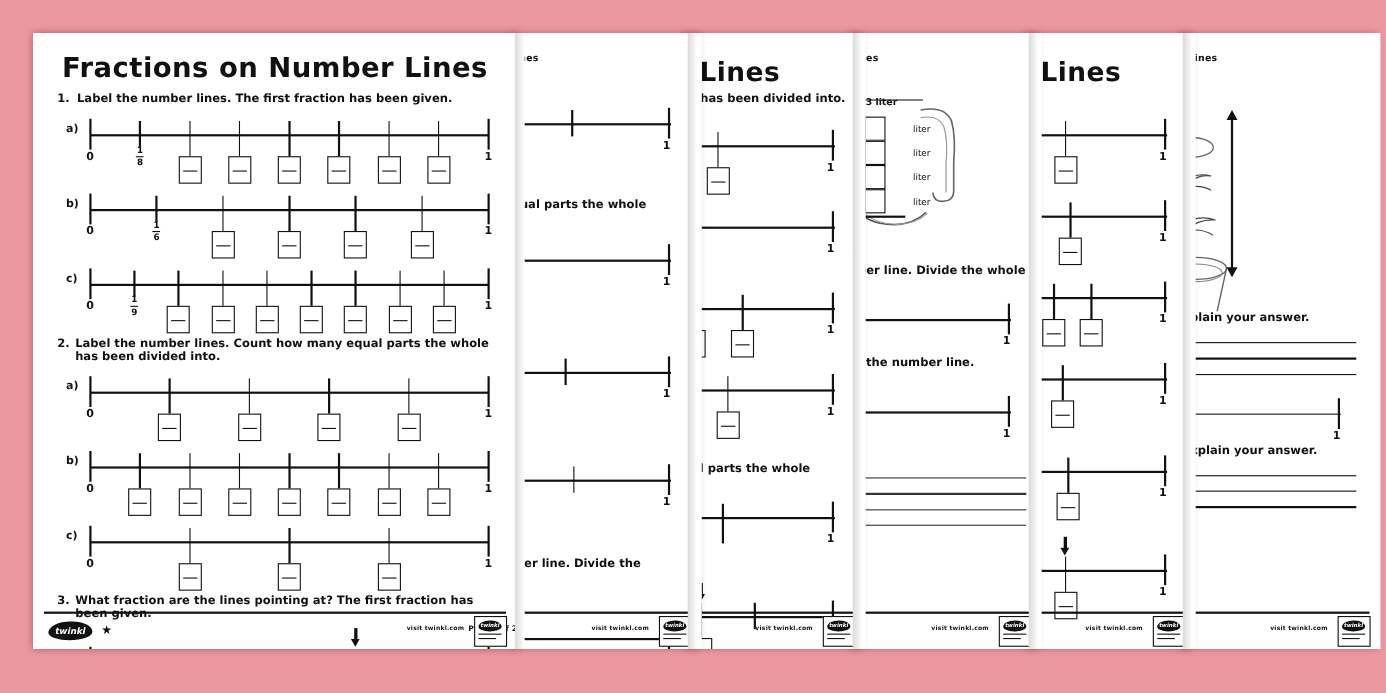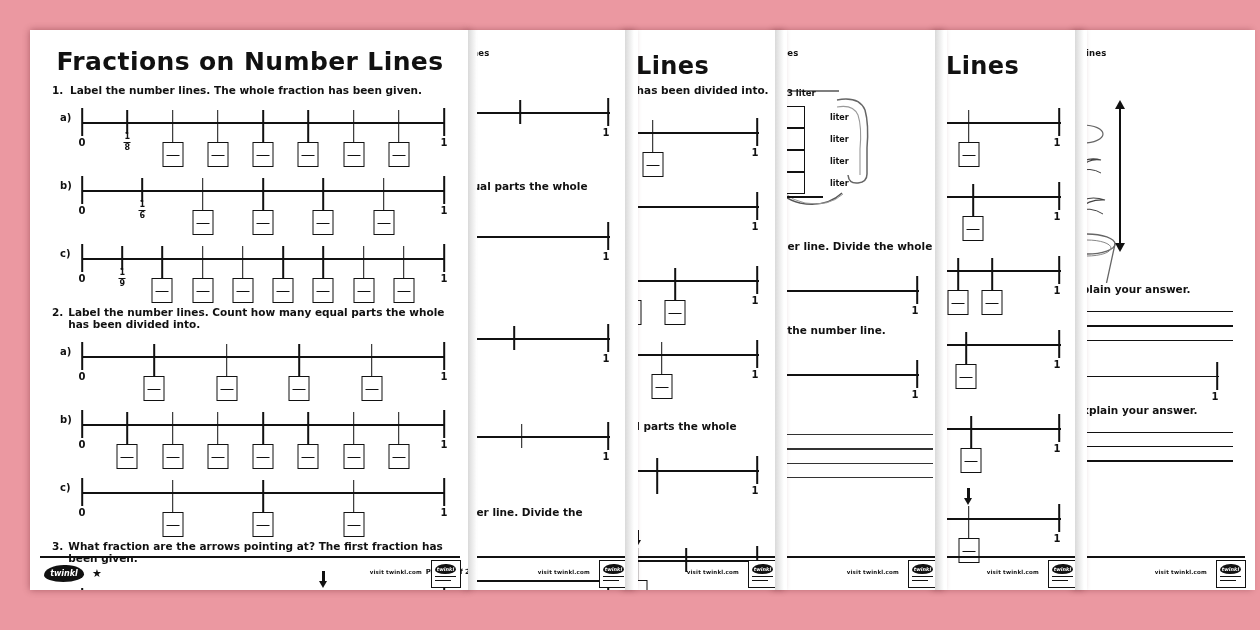--- a/index.html
+++ b/index.html
@@ -118,21 +118,21 @@
   }
   .logo-box .l2{position:absolute;left:3px;top:15px;right:4px;height:1px;background:#111;}
   .logo-box .l3{position:absolute;left:3px;top:19px;right:9px;height:1px;background:#111;}
   .mini-footer .rule{height:1.6px;}
 
   
   .jug-area{position:relative;width:100%;height:150px;}
   .jug-svg{position:absolute;left:0;top:0;}
   .liter-row{position:absolute;display:flex;align-items:center;gap:6px;}
   .liter-row .lbox{width:17px;height:20px;border:1.3px solid #111;background:#fff;}
-  .liter-row .ltext{font-size:8px;font-weight:bold;color:#111;font-family:"DejaVu Sans",sans-serif;padding-left:19px;}
+  .liter-row .ltext{font-size:8px;font-weight:normal;color:#111;font-family:"DejaVu Sans",sans-serif;padding-left:19px;}
   .toplab{position:absolute;font-size:8.5px;font-weight:bold;color:#111;font-family:"DejaVu Sans",sans-serif;}
 
   
   .ansline{height:1.3px;background:#111;margin:13px 0;}
   .ansline.thin{background:#333;}
 
   
   .vert-arrow{position:absolute;width:0;}
   .vert-arrow .shaft{position:absolute;left:-1.4px;top:8px;bottom:8px;width:2.8px;background:#111;}
   .vert-arrow .up{position:absolute;left:-5px;top:0;width:0;height:0;
@@ -519,21 +519,21 @@
   </div>
 
   <div class="sheet" style="left:30px;top:30px;width:440px;height:560px;box-shadow:0 0 7px rgba(90,20,30,.45);">
     <div class="page-inner" style="width:440px;">
 
       <h1 class="title">Fractions on Number Lines</h1>
 
       <div style="padding:8px 18px 0 22px;">
         <div class="qrow">
           <span class="qtext qnum">1.</span>
-          <span class="qtext">Label the number lines. The whole fraction has been given.</span>
+          <span class="qtext">Label the number lines. The first fraction has been given.</span>
         </div>
 
         <div style="display:flex;align-items:flex-start;margin-top:4px;">
           <div class="sublabel" style="width:22px;padding-left:8px;padding-top:12px;">a)</div>
           <div class="nl-wrap" style="flex:1;margin-right:8px;">
             <div class="nl" style="left:0;right:0;">
               <div class="axis"></div>
               <div class="tick end" style="left:0;"></div>
               <div class="tick" style="left:12.5%;"></div>
               <div class="tick stem" style="left:25%;"></div>
@@ -687,21 +687,21 @@
               <div class="abox" style="left:25%;"></div>
               <div class="abox" style="left:50%;"></div>
               <div class="abox" style="left:75%;"></div>
               <div class="endlabel" style="left:100%;">1</div>
             </div>
           </div>
         </div>
 
         <div class="qrow" style="margin-top:8px;">
           <span class="qtext qnum">3.</span>
-          <span class="qtext">What fraction are the arrows pointing at? The first fraction has been given.</span>
+          <span class="qtext">What fraction are the lines pointing at? The first fraction has been given.</span>
         </div>
 
         <div style="display:flex;align-items:flex-start;margin-top:16px;">
           <div class="sublabel" style="width:22px;padding-left:8px;padding-top:12px;">a)</div>
           <div class="nl-wrap" style="flex:1;margin-right:8px;">
             <div class="nl" style="left:0;right:0;">
 
               <div class="tick end" style="left:0;"></div>
 
               <div class="tick end" style="left:100%;"></div>

